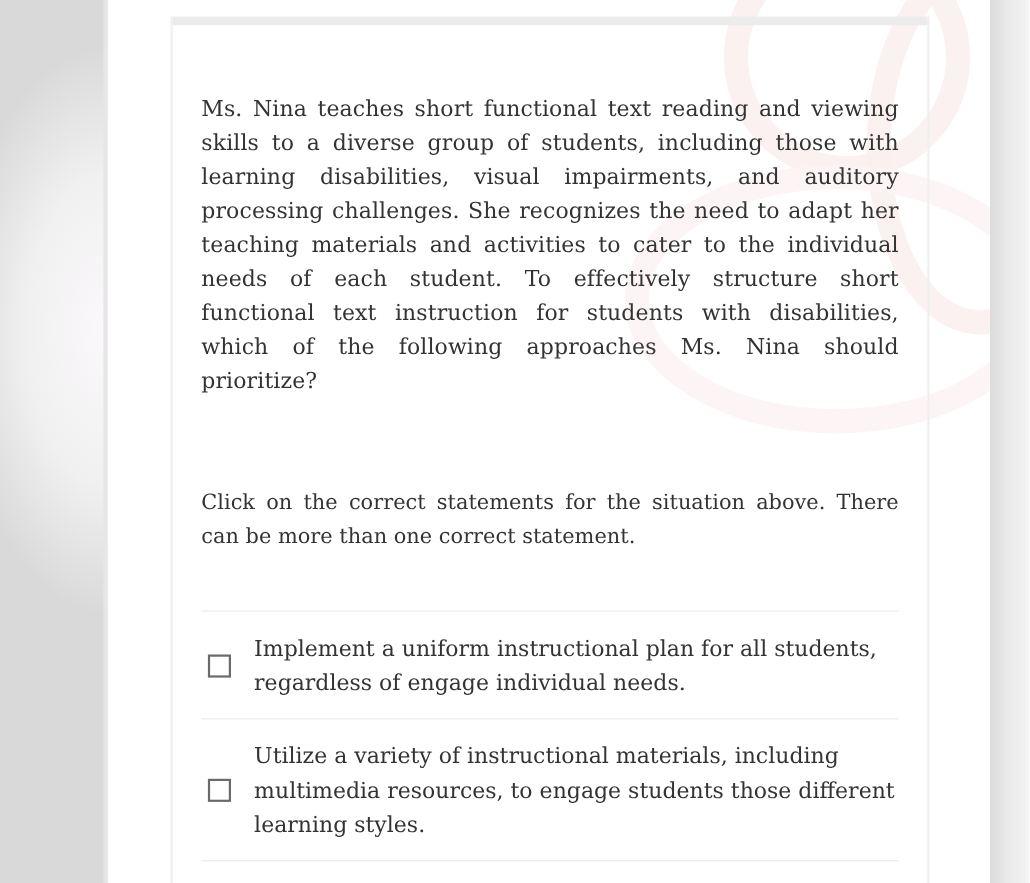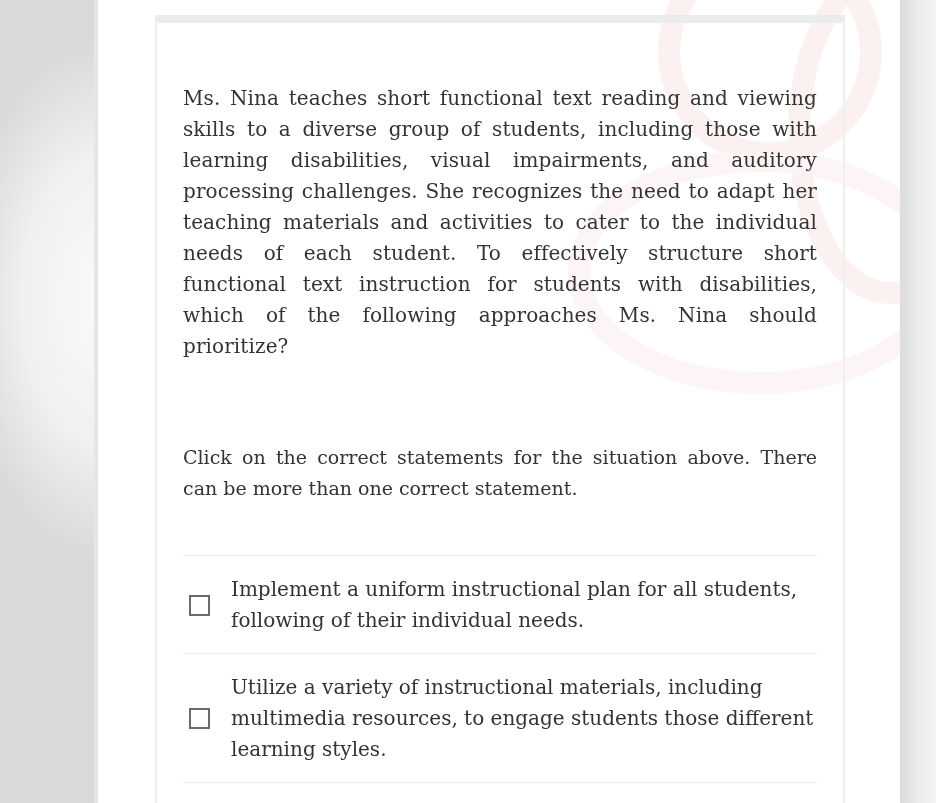--- a/index.html
+++ b/index.html
@@ -77,21 +77,21 @@
     <div class="card-top"></div>
 
     <div class="question">Ms. Nina teaches short functional text reading and viewing skills to a diverse group of students, including those with learning disabilities, visual impairments, and auditory processing challenges. She recognizes the need to adapt her teaching materials and activities to cater to the individual needs of each student. To effectively structure short functional text instruction for students with disabilities, which of the following approaches Ms. Nina should prioritize?</div>
 
     <div class="instruction">Click on the correct statements for the situation above. There can be more than one correct statement.</div>
 
     <div class="options">
       <div class="opt-divider"></div>
       <div class="option" style="padding:18px 0 17px 0;">
         <div class="checkbox"></div>
-        <div class="opt-text">Implement a uniform instructional plan for all students, following of their individual needs.</div>
+        <div class="opt-text">Implement a uniform instructional plan for all students, regardless of engage individual needs.</div>
       </div>
       <div class="opt-divider"></div>
       <div class="option" style="padding:18px 0 17px 0;">
         <div class="checkbox"></div>
         <div class="opt-text">Utilize a variety of instructional materials, including multimedia resources, to engage students those different learning styles.</div>
       </div>
       <div class="opt-divider"></div>
     </div>
   </div>
 </div>

